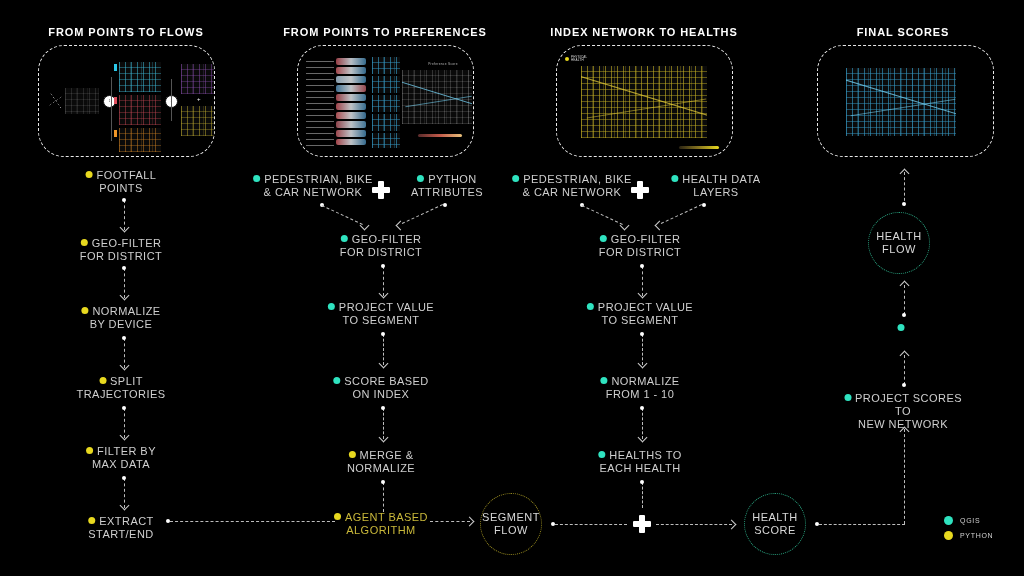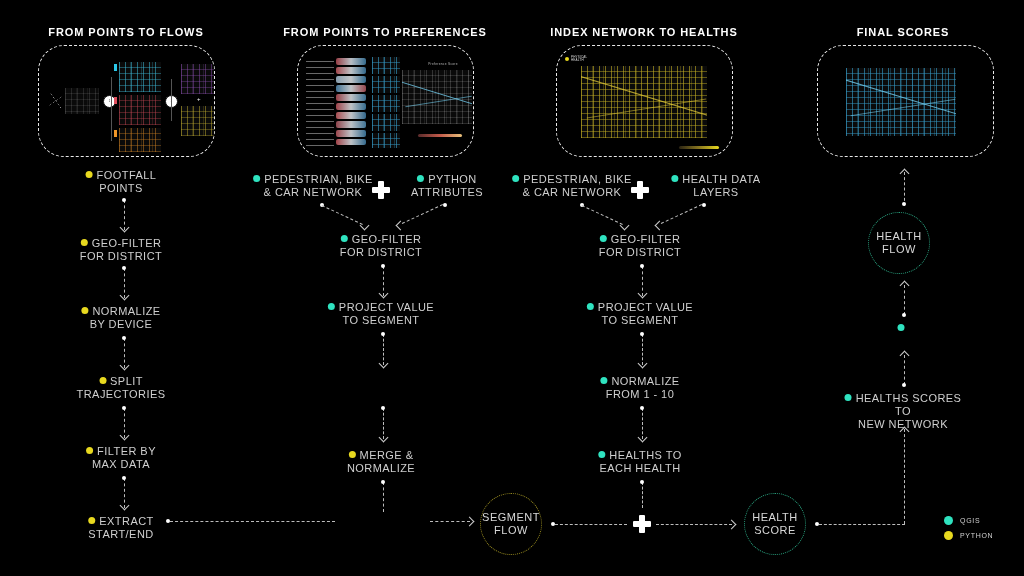--- a/index.html
+++ b/index.html
@@ -336,31 +336,39 @@
   <div class="arrow-d" style="left:380px;top:290px"></div>
 
   <div class="step" style="left:381px;top:301px">
     <span class="dot qgis"></span><span style="white-space:pre-line">PROJECT VALUE
 TO SEGMENT</span>
   </div>
   <div class="conn v" style="left:383px;top:334px;height:31px"></div>
   <div class="cdot" style="left:381px;top:332px"></div>
   <div class="arrow-d" style="left:380px;top:360px"></div>
 
+  <div class="step" style="left:381px;top:375px">
+    <span class="dot qgis"></span><span style="white-space:pre-line">SCORE BASED
+ON INDEX</span>
+  </div>
   <div class="conn v" style="left:383px;top:408px;height:31px"></div>
   <div class="cdot" style="left:381px;top:406px"></div>
   <div class="arrow-d" style="left:380px;top:434px"></div>
 
   <div class="step" style="left:381px;top:449px">
     <span class="dot python"></span><span style="white-space:pre-line">MERGE &amp;
 NORMALIZE</span>
   </div>
   <div class="conn v" style="left:383px;top:482px;height:30px"></div>
   <div class="cdot" style="left:381px;top:480px"></div>
 
+  <div class="step yellow-text" style="left:381px;top:511px">
+    <span class="dot python"></span><span style="white-space:pre-line">AGENT BASED
+ALGORITHM</span>
+  </div>
 
   <div class="conn h" style="left:170px;top:521px;width:165px"></div>
   <div class="cdot" style="left:166px;top:519px"></div>
 
   <div class="conn h" style="left:430px;top:521px;width:40px"></div>
   <div class="arrow-r" style="left:466px;top:518px"></div>
 
   <div class="step" style="left:572px;top:173px">
     <span class="dot qgis"></span><span style="white-space:pre-line">PEDESTRIAN, BIKE
 &amp; CAR NETWORK</span>
@@ -428,21 +436,21 @@
   <div class="plus" style="left:642px;top:524px"></div>
   <div class="conn h" style="left:656px;top:524px;width:76px"></div>
   <div class="arrow-r" style="left:728px;top:521px"></div>
 
   <div class="cdot" style="left:815px;top:522px"></div>
   <div class="conn h" style="left:819px;top:524px;width:86px"></div>
   <div class="conn v" style="left:904px;top:429px;height:95px"></div>
   <div class="arrow-u" style="left:901px;top:428px"></div>
 
   <div class="step" style="left:903px;top:392px">
-    <span class="dot qgis"></span><span style="white-space:pre-line">HEALTHS SCORES TO
+    <span class="dot qgis"></span><span style="white-space:pre-line">PROJECT SCORES TO
 NEW NETWORK</span>
   </div>
   <div class="conn v" style="left:904px;top:355px;height:30px"></div>
   <div class="cdot" style="left:902px;top:383px"></div>
   <div class="arrow-u" style="left:901px;top:352px"></div>
 
   <div class="step" style="left:903px;top:322px">
     <span class="dot qgis"></span>
   </div>
   <div class="conn v" style="left:904px;top:285px;height:30px"></div>

